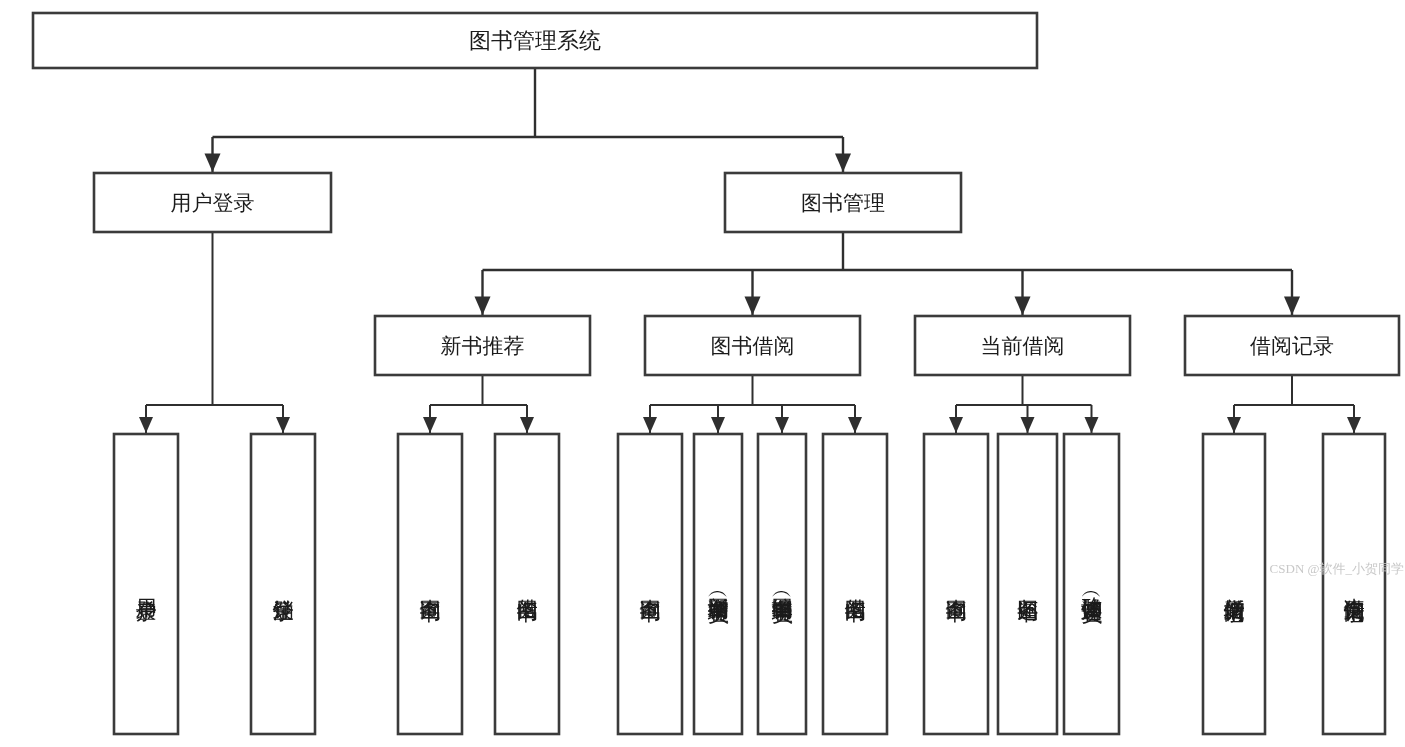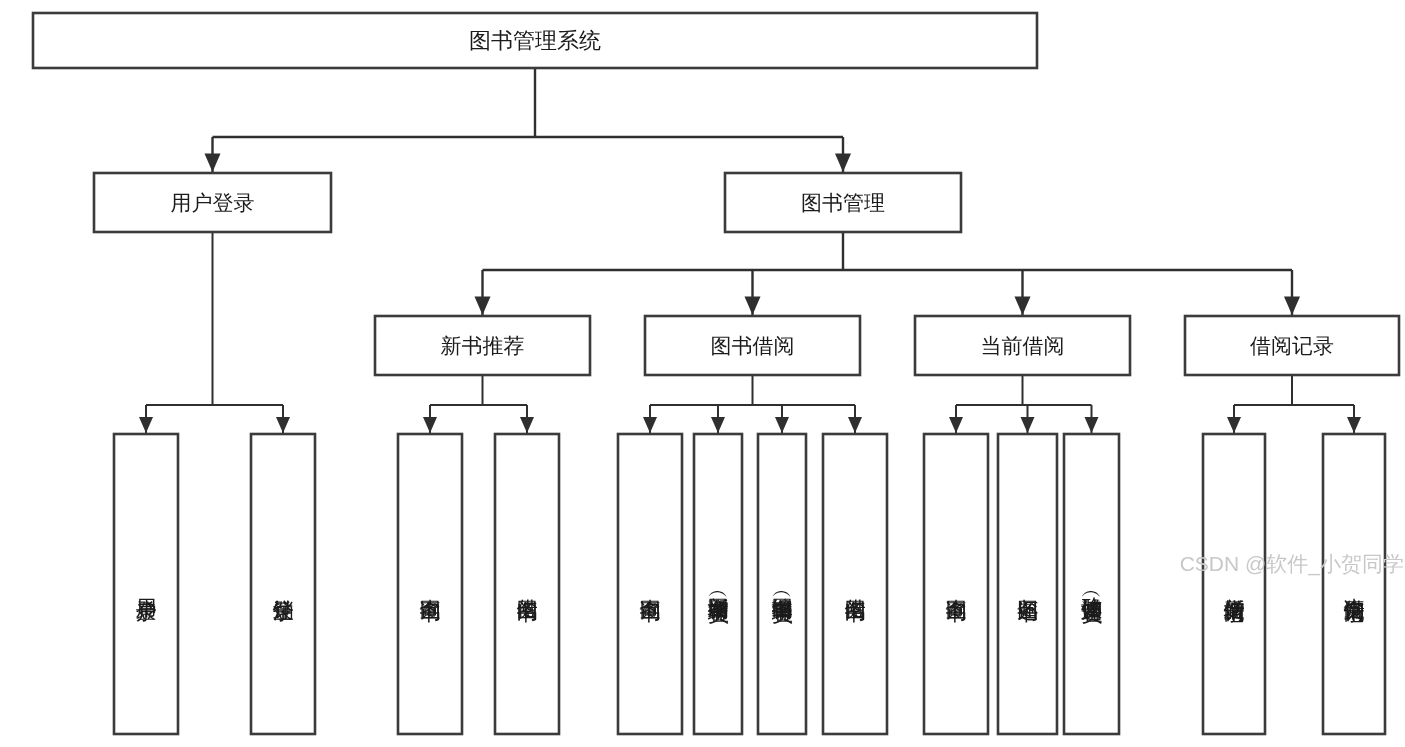--- a/index.html
+++ b/index.html
@@ -73,22 +73,22 @@
     fill: none;
   }
   .arrow-head {
     fill: #2f2f2f;
     stroke: none;
   }
   .watermark {
     position: absolute;
     right: 14px;
     bottom: 8px;
-    font-family: Liberation Sans, sans-serif;
-    font-size: 21px;
+    font-family: Liberation Serif, serif;
+    font-size: 13px;
     color: #c8c8c8;
     white-space: nowrap;
     pointer-events: none;
     user-select: none;
   }
 </style>
 </head>
 <body>
 
 <div id="diagram-root">

